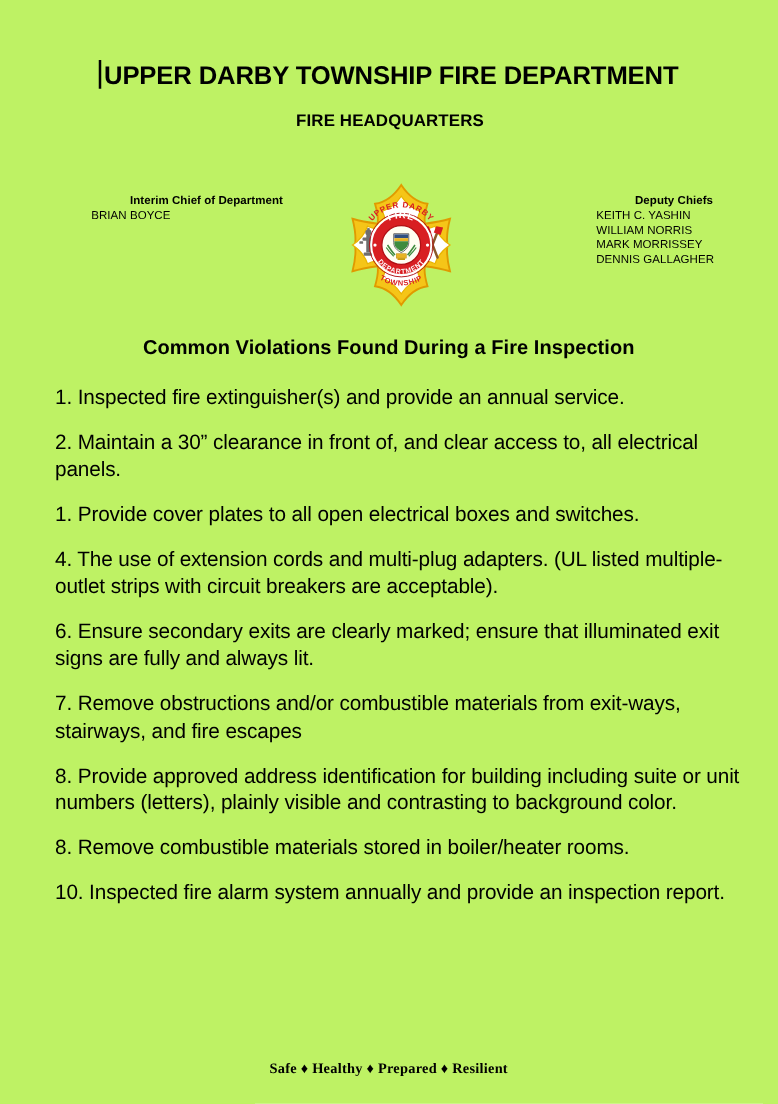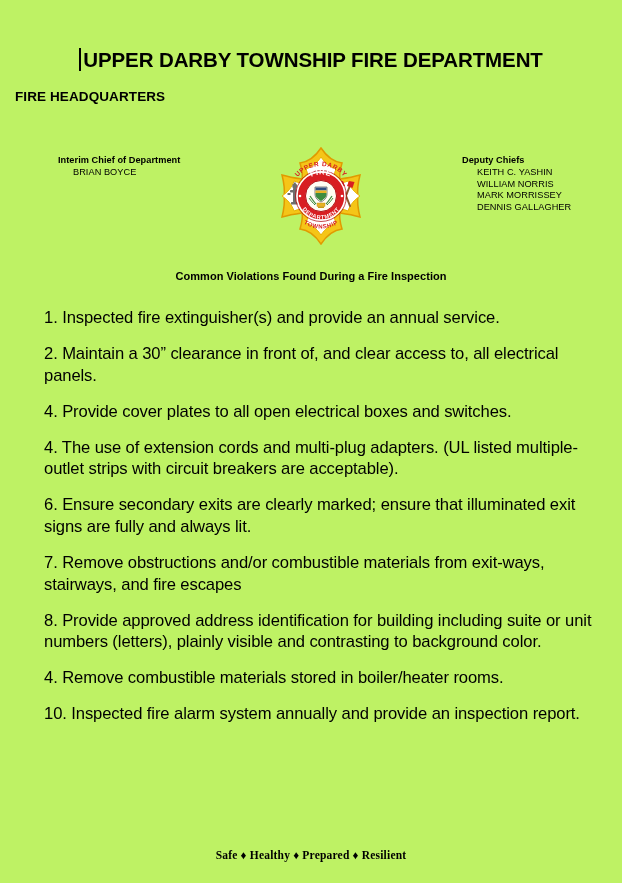--- a/index.html
+++ b/index.html
@@ -42,22 +42,23 @@
     display: inline;
     font-size: 20.5px;
     font-weight: bold;
     letter-spacing: -0.1px;
     white-space: nowrap;
   }
 
   .hq-block {
     position: absolute;
     top: 89px;
-    left: 15px;
-    right: 0;
+    left: 2px;
+    right: 0;
+    text-align: center;
     line-height: 1.22;
   }
   .hq-name {
     font-size: 13.5px;
     font-weight: bold;
     letter-spacing: 0.1px;
   }
   .hq-addr, .hq-phone {
     font-size: 13.2px;
     font-weight: normal;
@@ -73,20 +74,21 @@
   .officers-right {
     position: absolute;
     top: 155px;
     left: 462px;
     line-height: 1.28;
   }
   .officer-heading {
     font-size: 9.2px;
     font-weight: bold;
     letter-spacing: 0.05px;
+    margin-left: 46px;
   }
   .officer-name {
     font-size: 9.2px;
     font-weight: normal;
     letter-spacing: 0.05px;
     padding-left: 15px;
   }
 
   
   .badge-wrap {
@@ -98,21 +100,21 @@
   }
   .badge-wrap svg { display: block; }
 
   
   .doc-title {
     position: absolute;
     top: 270px;
     left: 0;
     right: 0;
     text-align: center;
-    font-size: 11px;
+    font-size: 16px;
     font-weight: bold;
     letter-spacing: 0.05px;
   }
 
   
   .violations {
     position: absolute;
     top: 307px;
     left: 44px;
     width: 556px;
@@ -261,24 +263,24 @@
         <textPath href="#arcBottomOuter" startOffset="50%" text-anchor="middle">TOWNSHIP</textPath>
       </text>
     </svg>
   </div>
 
   <div class="doc-title">Common Violations Found During a Fire Inspection</div>
 
   <div class="violations">
     <div class="violation-item">1. Inspected fire extinguisher(s) and provide an annual service.</div>
     <div class="violation-item">2. Maintain a 30” clearance in front of, and clear access to, all electrical panels.</div>
-    <div class="violation-item">4. Provide cover plates to all open electrical boxes and switches.</div>
+    <div class="violation-item">1. Provide cover plates to all open electrical boxes and switches.</div>
     <div class="violation-item">4. The use of extension cords and multi-plug adapters. (UL listed multiple-outlet strips with circuit breakers are acceptable).</div>
     <div class="violation-item">6. Ensure secondary exits are clearly marked; ensure that illuminated exit signs are fully and always lit.</div>
     <div class="violation-item">7. Remove obstructions and/or combustible materials from exit-ways, stairways, and fire escapes</div>
     <div class="violation-item">8. Provide approved address identification for building including suite or unit numbers (letters), plainly visible and contrasting to background color.</div>
-    <div class="violation-item">4. Remove combustible materials stored in boiler/heater rooms.</div>
+    <div class="violation-item">8. Remove combustible materials stored in boiler/heater rooms.</div>
     <div class="violation-item">10. Inspected fire alarm system annually and provide an inspection report.</div>
   </div>
 
   <div class="footer-tagline">Safe ♦ Healthy ♦ Prepared ♦ Resilient</div>
 
 </div>
 
 </body></html>

